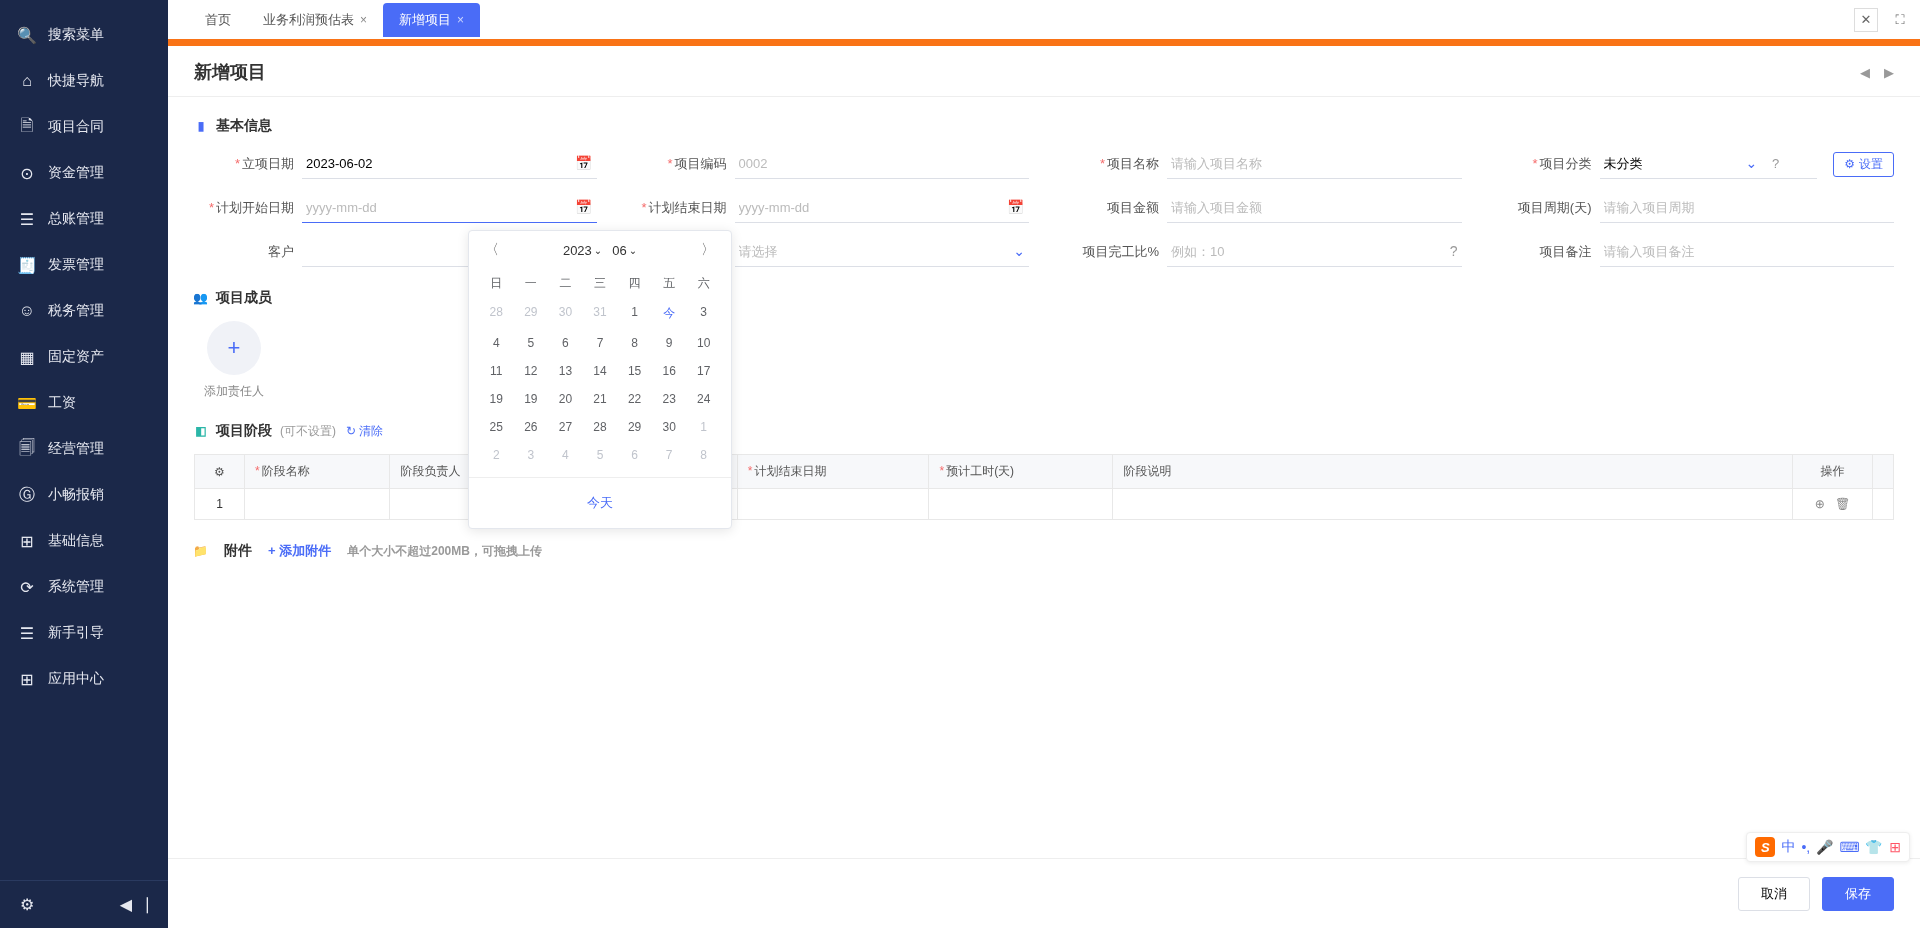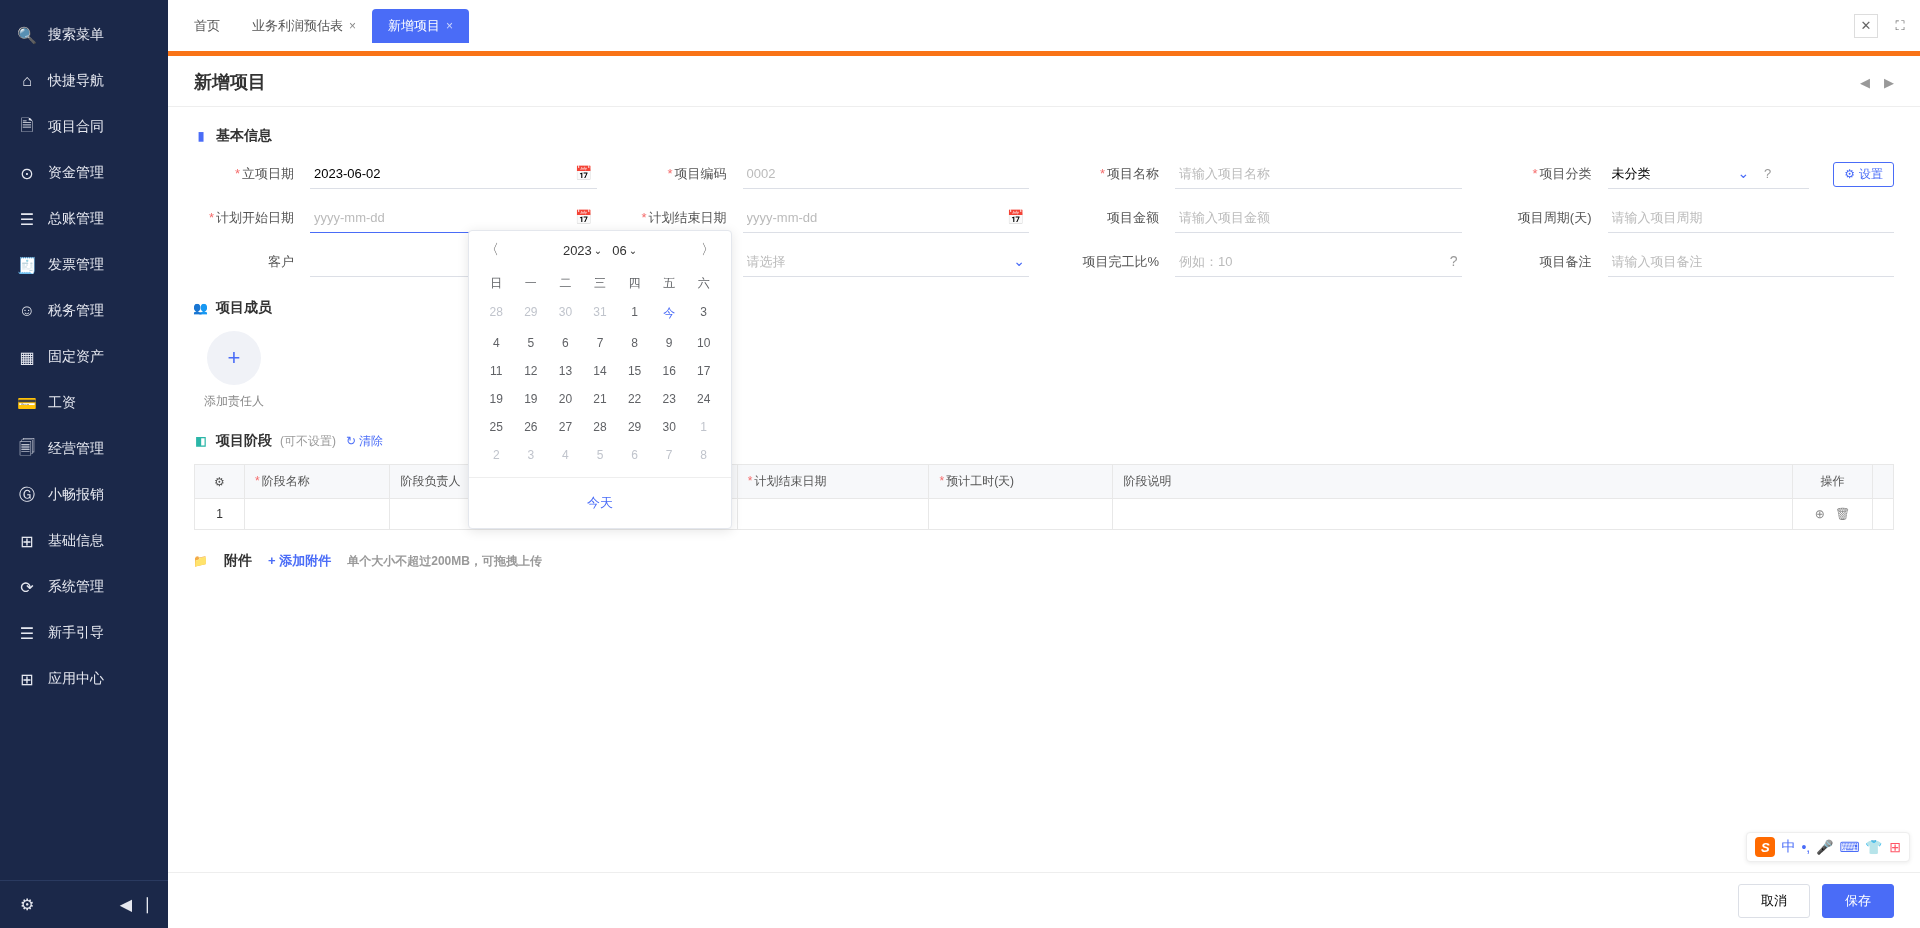--- a/index.html
+++ b/index.html
@@ -10,21 +10,21 @@
 .sidebar { width: 168px; background: #1b2849; color: #e6e8f0; display: flex; flex-direction: column; }
 .sidebar-top { padding: 6px 12px; font-size: 13px; height: 6px; }
 .sidebar-items { flex: 1; overflow-y: auto; }
 .sidebar-item { display: flex; align-items: center; gap: 12px; padding: 14px 18px; cursor: pointer; font-size: 14px; }
 .sidebar-item .icn { width: 18px; height: 18px; display: flex; align-items: center; justify-content: center; font-size: 16px; }
 .sidebar-footer { display: flex; justify-content: space-between; padding: 14px 20px; border-top: 1px solid #2a3a60; }
 .sidebar-footer .icn { cursor: pointer; font-size: 16px; }
 
 
 .main { flex: 1; display: flex; flex-direction: column; position: relative; }
-.tabs { display: flex; align-items: center; height: 56px; border-bottom: 5px solid #f97316; padding: 0 10px; position: relative; }
+.tabs { display: flex; align-items: center; height: 46px; border-bottom: 7px solid #f97316; padding: 0 21px; position: relative; }
 .tab { padding: 0 16px; height: 34px; display: flex; align-items: center; gap: 6px; cursor: pointer; font-size: 13px; color: #555; border-radius: 4px 4px 0 0; }
 .tab.active { background: #4a6cf7; color: #fff; }
 .tab .close { font-size: 12px; opacity: 0.7; cursor: pointer; }
 .tabs-right { position: absolute; right: 8px; display: flex; gap: 10px; align-items: center; }
 .tabs-right .tbtn { width: 24px; height: 24px; border: 1px solid #ddd; display: flex; align-items: center; justify-content: center; cursor: pointer; color: #666; }
 
 .page-header { display: flex; align-items: center; justify-content: space-between; padding: 14px 26px 12px; border-bottom: 1px solid #eee; }
 .page-title { font-size: 18px; font-weight: 600; }
 .page-header-right { display: flex; gap: 14px; color: #999; }
 .page-header-right span { cursor: pointer; }
@@ -33,21 +33,21 @@
 
 .section { margin-bottom: 22px; }
 .section-title { display: flex; align-items: center; gap: 8px; font-weight: 600; font-size: 14px; margin: 10px 0 14px 0; }
 .section-title .ticon { width: 14px; height: 14px; display: inline-flex; align-items: center; justify-content: center; border-radius: 2px; font-size: 12px; }
 .ticon.blue { color: #4a6cf7; }
 .ticon.orange { color: #f5a623; }
 .ticon.teal { color: #2bb6a8; }
 .ticon.purple { color: #7e57c2; }
 
 .form-grid { display: grid; grid-template-columns: repeat(4, 1fr); gap: 14px 30px; }
-.form-item { display: flex; align-items: center; gap: 16px; position: relative; }
+.form-item { display: flex; align-items: center; gap: 8px; position: relative; }
 .form-label { width: 100px; text-align: right; font-size: 13px; color: #555; flex-shrink: 0; }
 .form-label .req { color: #f56c6c; margin-right: 2px; }
 .form-control { flex: 1; position: relative; }
 .form-input { width: 100%; height: 30px; border: none; border-bottom: 1px solid #dcdfe6; padding: 0 26px 0 4px; font-size: 13px; outline: none; background: transparent; }
 .form-input.focused { border-bottom-color: #4a6cf7; }
 .form-input::placeholder { color: #bbb; }
 .input-icon { position: absolute; right: 4px; top: 6px; color: #4a6cf7; font-size: 14px; cursor: pointer; }
 .input-icon.gray { color: #999; }
 .input-more { position: absolute; right: -24px; top: 8px; color: #4a6cf7; font-size: 14px; cursor: pointer; }
 .help-icon { color: #999; margin-left: 6px; cursor: pointer; }
@@ -89,21 +89,21 @@
 .row-ops { display: flex; gap: 10px; justify-content: center; color: #888; }
 .row-ops span { cursor: pointer; }
 .vscroll { width: 12px; background: #f0f0f0; }
 
 
 .attach-row { display: flex; align-items: center; gap: 16px; }
 .attach-add { color: #4a6cf7; cursor: pointer; font-size: 13px; }
 .attach-hint { color: #999; font-size: 12px; }
 
 
-.footer { height: 56px; border-top: 1px solid #eee; display: flex; align-items: center; justify-content: flex-end; padding: 0 26px; gap: 12px; background: #fff; }
+.footer { height: 70px; border-top: 1px solid #eee; display: flex; align-items: center; justify-content: flex-end; padding: 0 26px; gap: 12px; background: #fff; }
 .btn { height: 34px; padding: 0 22px; border-radius: 3px; font-size: 13px; cursor: pointer; border: 1px solid #dcdfe6; background: #fff; }
 .btn.primary { background: #4a6cf7; color: #fff; border-color: #4a6cf7; }
 
 
 .ime-bar { position: absolute; right: 10px; bottom: 66px; display: flex; gap: 6px; align-items: center; padding: 4px 8px; background: #fff; border: 1px solid #eee; border-radius: 4px; box-shadow: 0 1px 4px rgba(0,0,0,0.08); font-size: 14px; }
 .ime-bar .ime-s { background: #ff6a00; color: #fff; width: 20px; height: 20px; border-radius: 4px; display: flex; align-items: center; justify-content: center; font-weight: bold; font-style: italic; font-size: 13px; }
 .ime-bar span { color: #4a6cf7; cursor: pointer; }
 </style>
 </head>
 <body>

